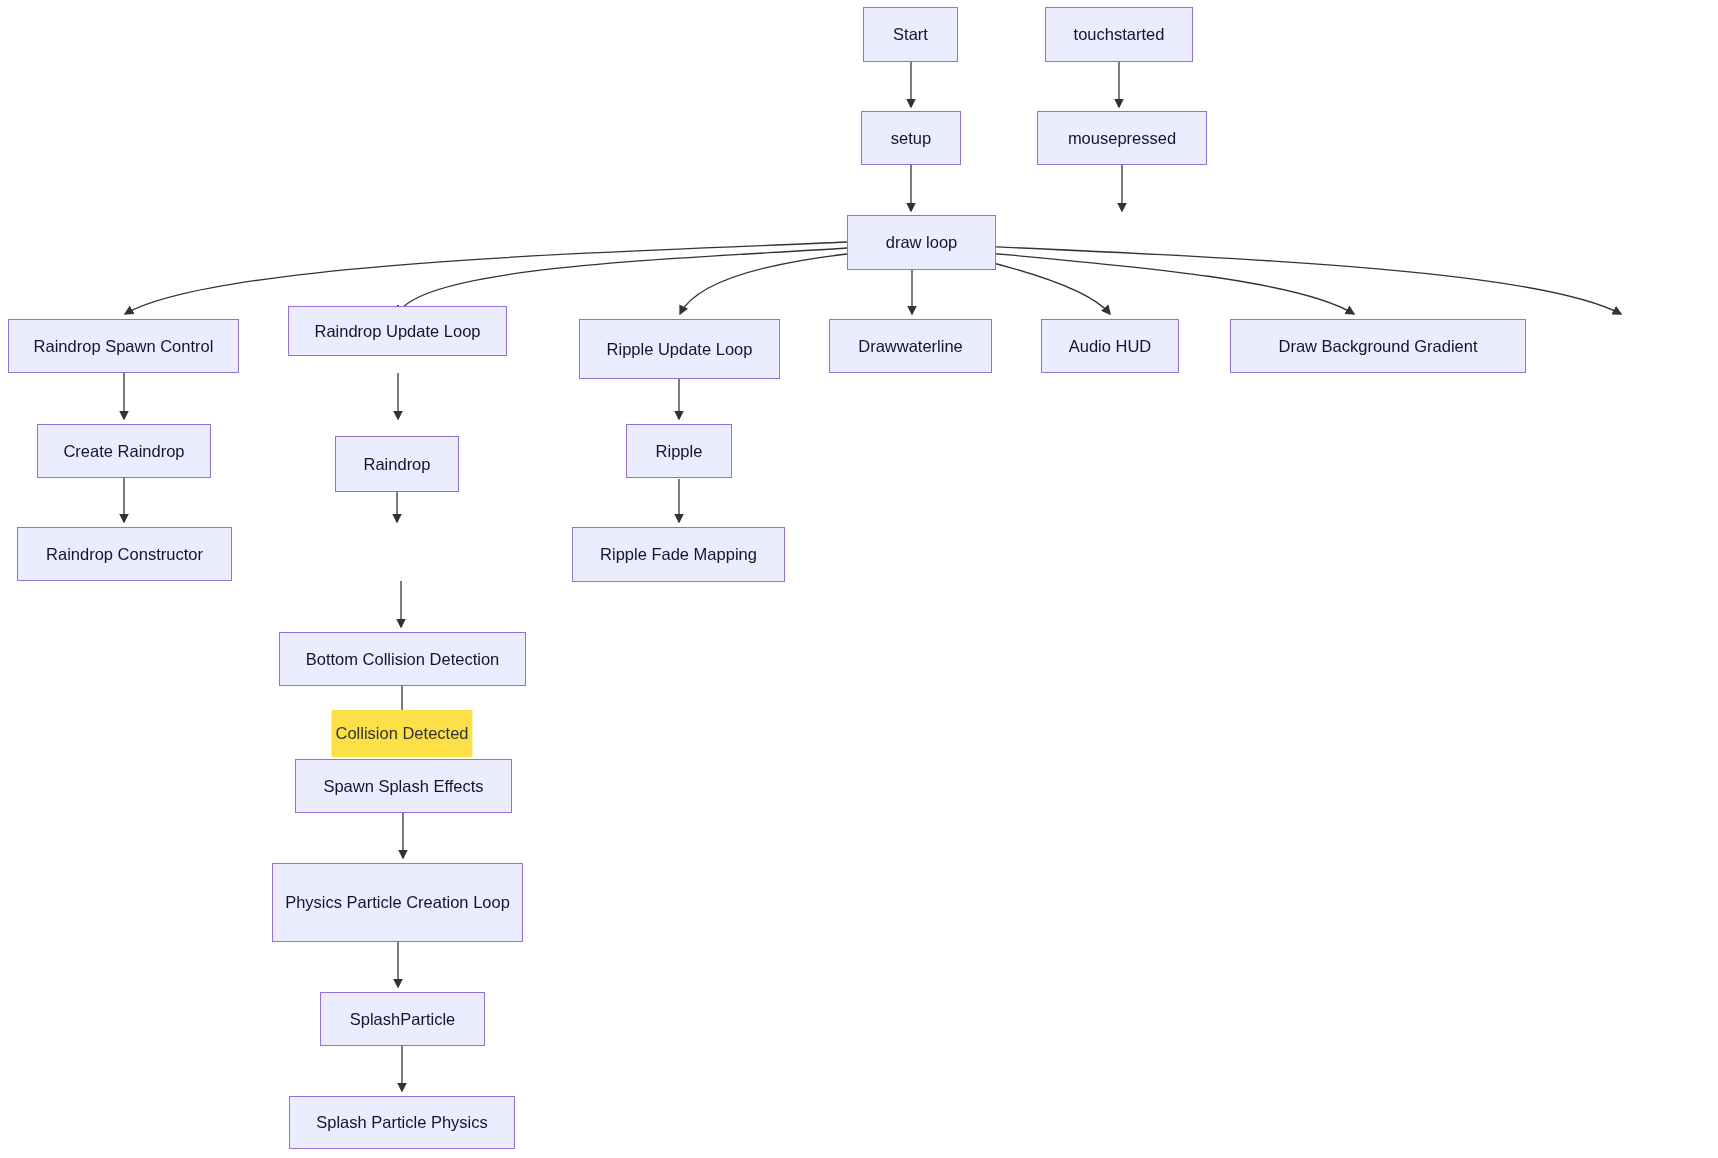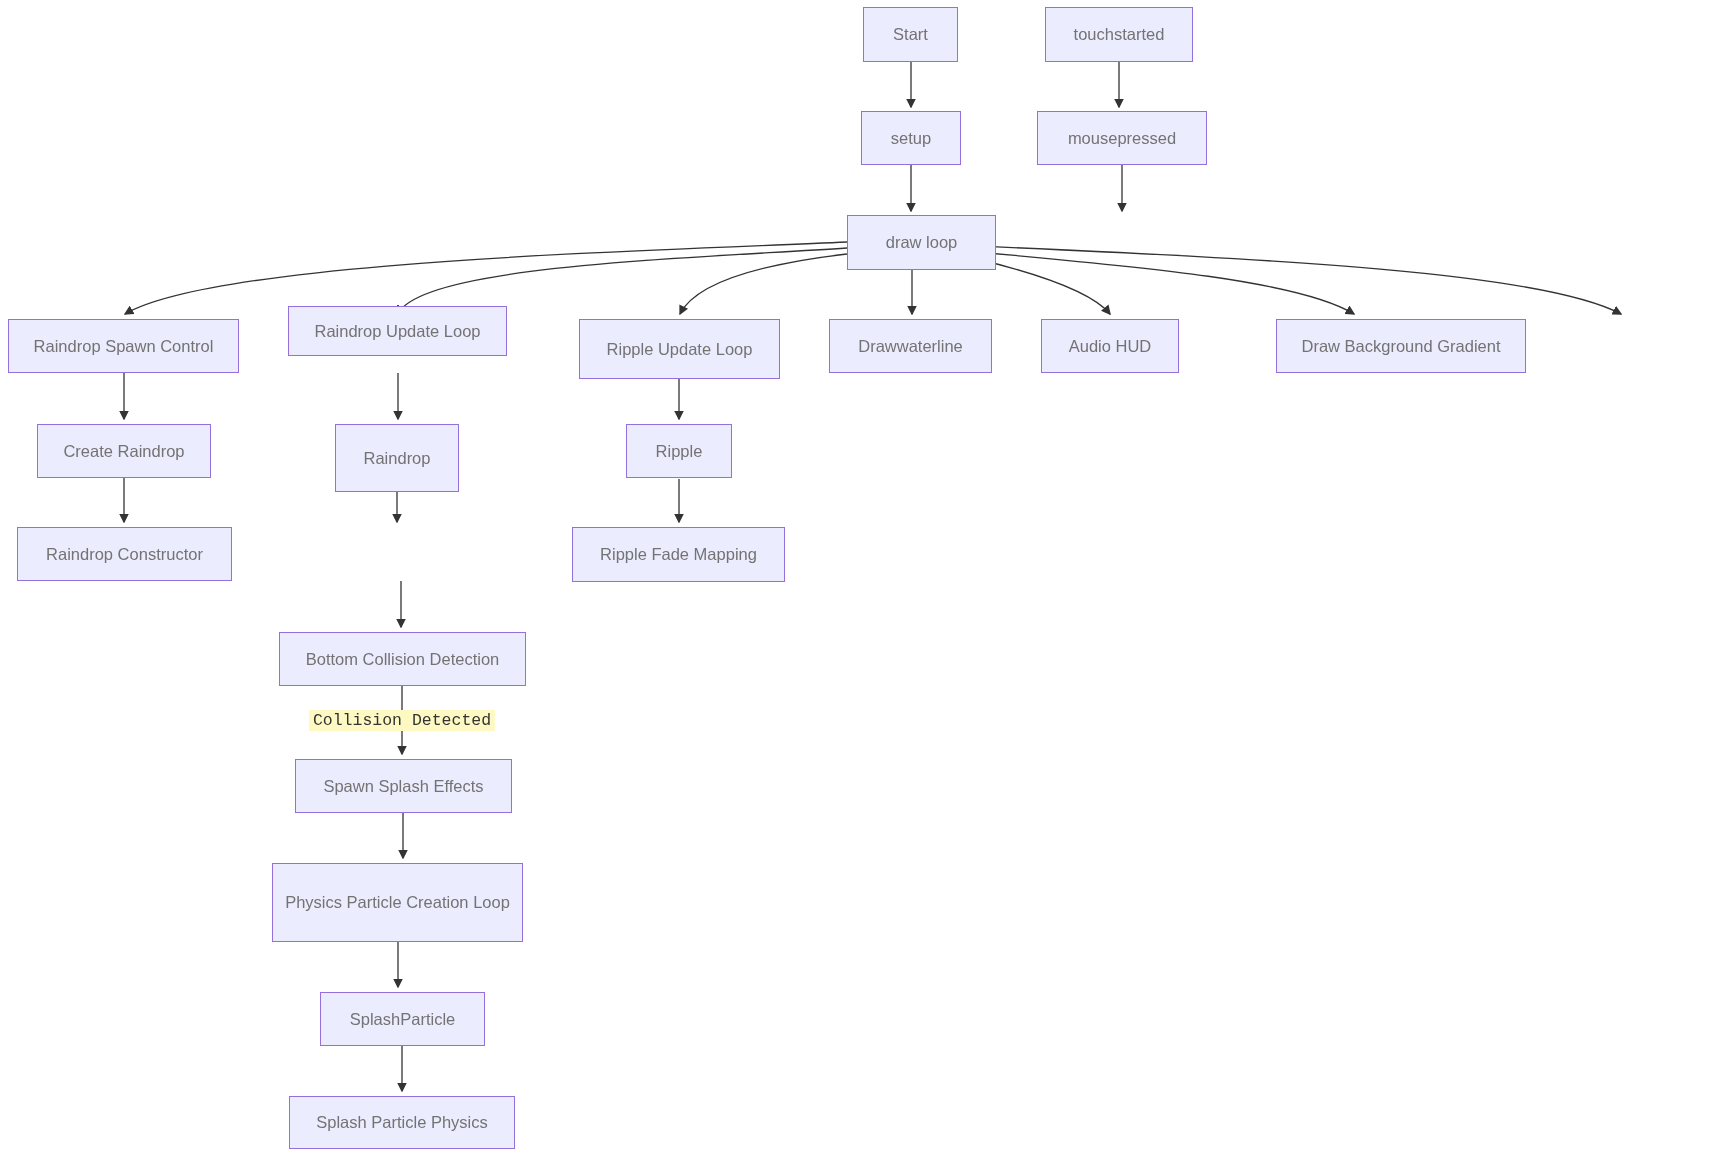--- a/index.html
+++ b/index.html
@@ -25,39 +25,38 @@
     fill: none;
     stroke: #333333;
     stroke-width: 1.3px;
   }
   .node {
     position: absolute;
     z-index: 2;
     box-sizing: border-box;
     background: #ECECFF;
     border: 1.3px solid #9370DB;
-    color: #737373;
+    color: #0f172a;
     font-size: 16.5px;
     line-height: 1.35;
     display: flex;
     align-items: center;
     justify-content: center;
     text-align: center;
     padding: 16px 10px;
   }
   .edge-label {
     position: absolute;
     z-index: 3;
-    background: #fef9c3;
+    background: #fde047;
     color: #333333;
     font-size: 16.5px;
-    padding: 1px 4px;
+    padding: 14px 4px;
     white-space: nowrap;
     transform: translateX(-50%);
-    font-family: Liberation Mono, monospace;
   }
 </style>
 </head>
 <body>
 
 <div class="canvas">
 
   <svg class="edges" width="1718" height="1158" viewBox="0 0 1718 1158">
     <defs>
       <marker id="arrowhead" viewBox="0 0 10 10" refX="8.5" refY="5" markerWidth="7.5" markerHeight="7.5" orient="auto-start-reverse">
@@ -91,23 +90,23 @@
   <div class="node" style="left:863px;top:7px;width:95px;height:55px">Start</div>
   <div class="node" style="left:1045px;top:7px;width:148px;height:55px">touchstarted</div>
   <div class="node" style="left:861px;top:111px;width:100px;height:54px">setup</div>
   <div class="node" style="left:1037px;top:111px;width:170px;height:54px">mousepressed</div>
   <div class="node" style="left:847px;top:215px;width:149px;height:55px">draw loop</div>
   <div class="node" style="left:8px;top:319px;width:231px;height:54px">Raindrop Spawn Control</div>
   <div class="node" style="left:288px;top:306px;width:219px;height:50px">Raindrop Update Loop</div>
   <div class="node" style="left:579px;top:319px;width:201px;height:60px">Ripple Update Loop</div>
   <div class="node" style="left:829px;top:319px;width:163px;height:54px">Drawwaterline</div>
   <div class="node" style="left:1041px;top:319px;width:138px;height:54px">Audio HUD</div>
-  <div class="node" style="left:1276px;top:319px;width:250px;height:54px">Draw Background Gradient</div>
+  <div class="node" style="left:1230px;top:319px;width:296px;height:54px">Draw Background Gradient</div>
   <div class="node" style="left:37px;top:424px;width:174px;height:54px">Create Raindrop</div>
-  <div class="node" style="left:335px;top:424px;width:124px;height:68px">Raindrop</div>
+  <div class="node" style="left:335px;top:436px;width:124px;height:56px">Raindrop</div>
   <div class="node" style="left:626px;top:424px;width:106px;height:54px">Ripple</div>
   <div class="node" style="left:17px;top:527px;width:215px;height:54px">Raindrop Constructor</div>
   <div class="node" style="left:572px;top:527px;width:213px;height:55px">Ripple Fade Mapping</div>
   <div class="node" style="left:279px;top:632px;width:247px;height:54px">Bottom Collision Detection</div>
   <div class="node" style="left:295px;top:759px;width:217px;height:54px">Spawn Splash Effects</div>
   <div class="node" style="left:272px;top:863px;width:251px;height:79px">Physics Particle Creation Loop</div>
   <div class="node" style="left:320px;top:992px;width:165px;height:54px">SplashParticle</div>
   <div class="node" style="left:289px;top:1096px;width:226px;height:53px">Splash Particle Physics</div>
 
   <div class="edge-label" style="left:402px;top:710px">Collision Detected</div>

